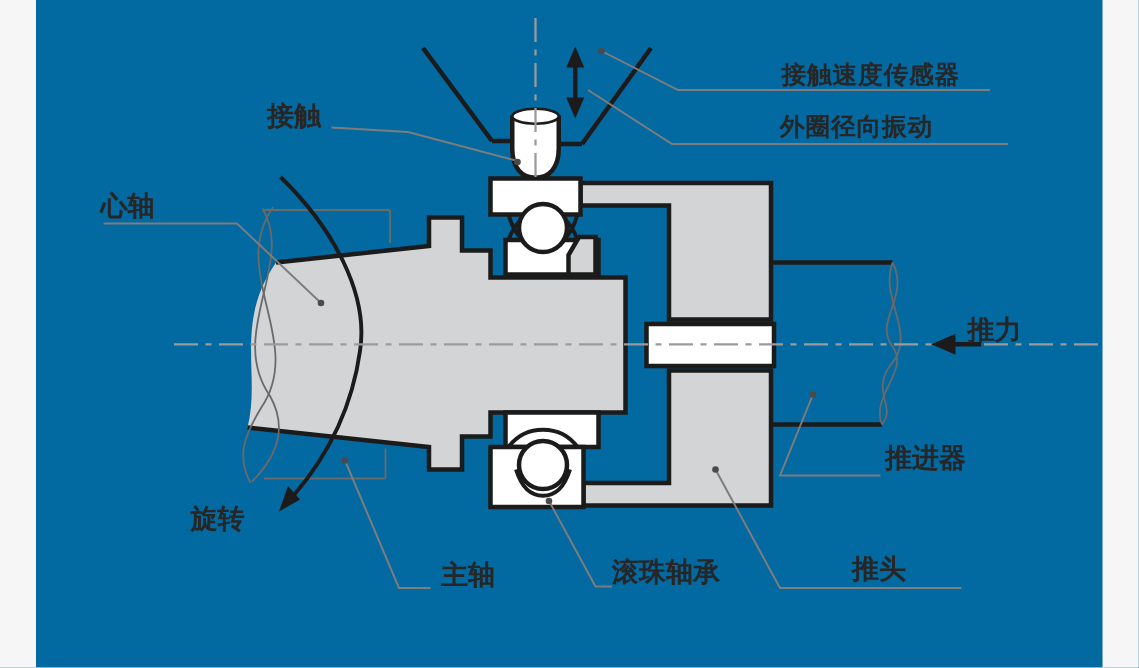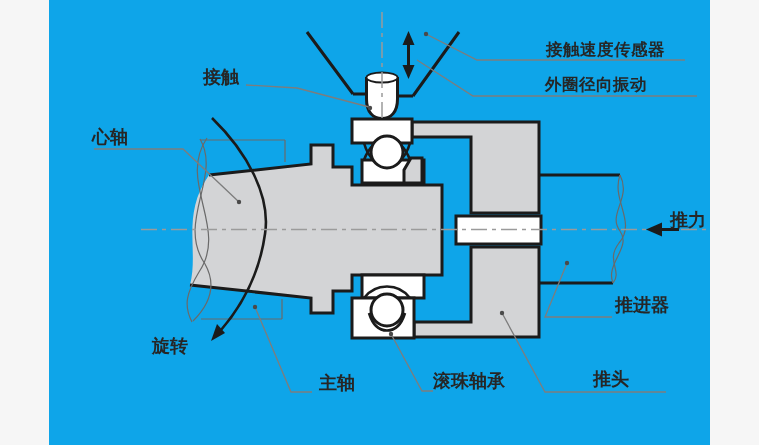--- a/index.html
+++ b/index.html
@@ -1,16 +1,16 @@
 <!DOCTYPE html>
 <html><head>
 <meta charset="utf-8">
 <style>
   html,body{margin:0;padding:0;background:#f6f6f6;}
-  .stage{width:661px;height:445px;position:relative;background:#0ea5e9;overflow:hidden;margin:0 auto;
+  .stage{width:711px;height:445px;position:relative;background:#0369a1;overflow:hidden;margin:0 auto;
          font-family:"Liberation Sans",sans-serif;}
   svg{position:absolute;left:0;top:0;}
   .thick{stroke:#1b1b1b;stroke-width:3;fill:none;stroke-linejoin:miter;}
   .thick-med{stroke:#1b1b1b;stroke-width:2.6;fill:none;}
   .white-part{fill:#ffffff;stroke:#1b1b1b;stroke-width:3;}
   .gray-part{stroke:#1b1b1b;stroke-width:3;stroke-linejoin:miter;}
   .thin{stroke:#6a6a6a;stroke-width:1.2;fill:none;}
   .leader{stroke:#7d7d7d;stroke-width:1.3;fill:none;}
   .dot{fill:#4a4a4a;stroke:none;}
   .centerline{stroke:#9b9b9b;stroke-width:1.5;fill:none;stroke-dasharray:16 5 4 5;}

